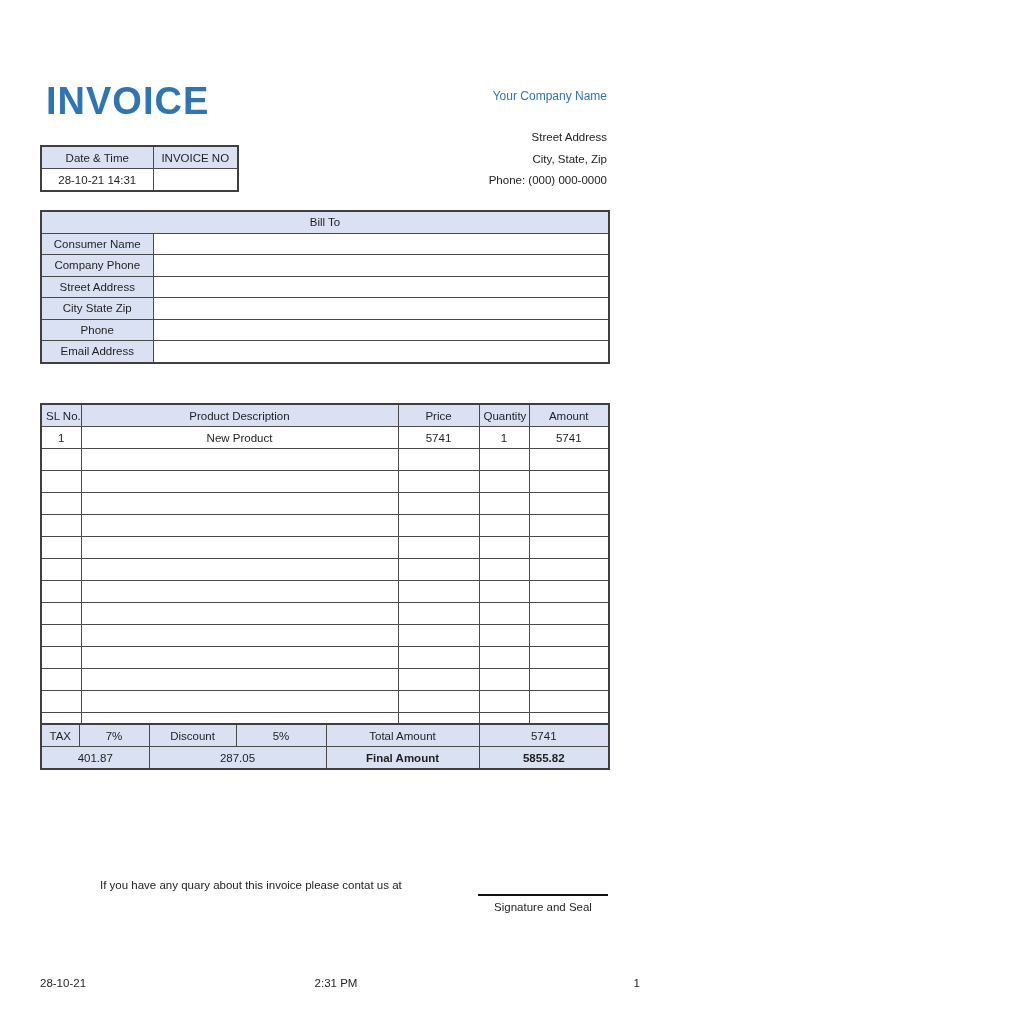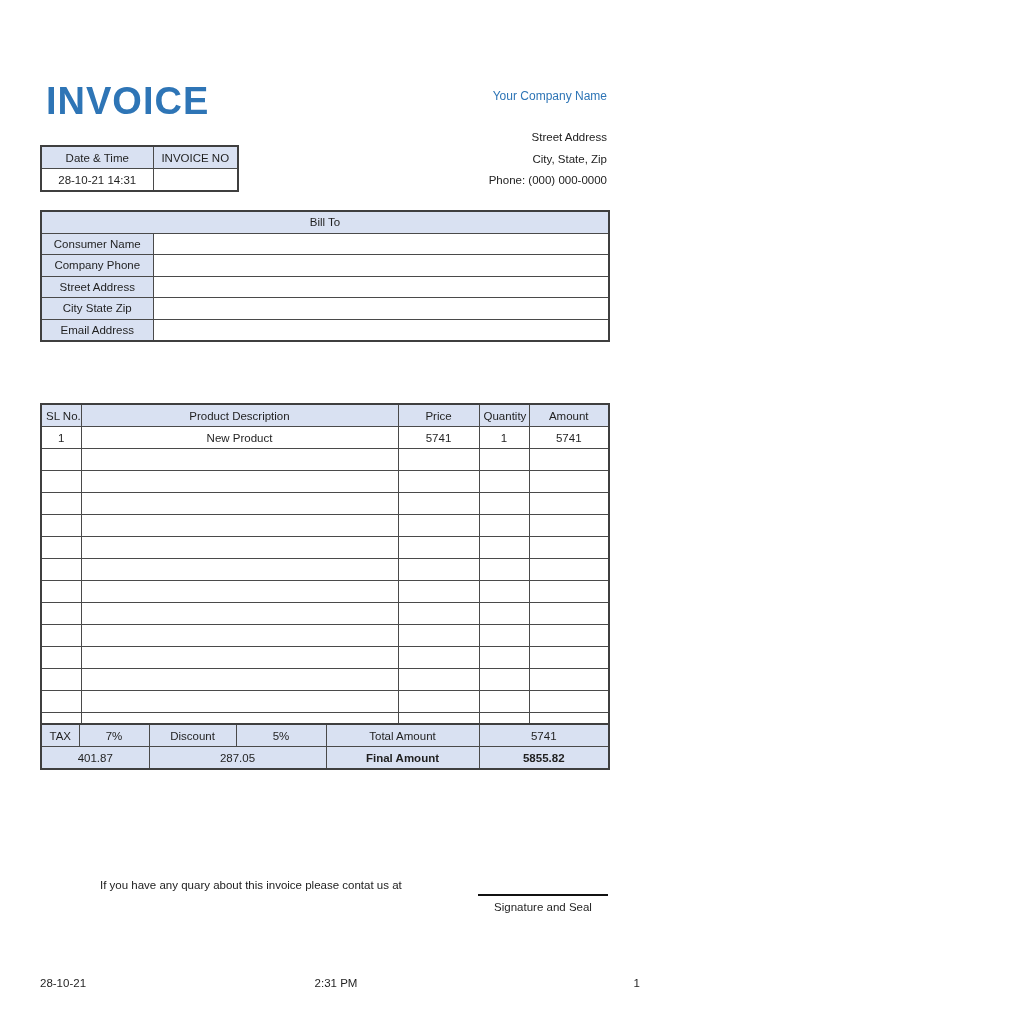--- a/index.html
+++ b/index.html
@@ -106,20 +106,24 @@
     <tr>
       <td class="shaded l">Company Phone</td>
       <td></td>
     </tr>
     <tr>
       <td class="shaded l">Street Address</td>
       <td></td>
     </tr>
     <tr>
       <td class="shaded l">City State Zip</td>
+      <td></td>
+    </tr>
+    <tr>
+      <td class="shaded l">Phone</td>
       <td></td>
     </tr>
     <tr>
       <td class="shaded l">Email Address</td>
       <td></td>
     </tr>
   </tbody>
     </table>
 
   <table class="tbl items-table">

